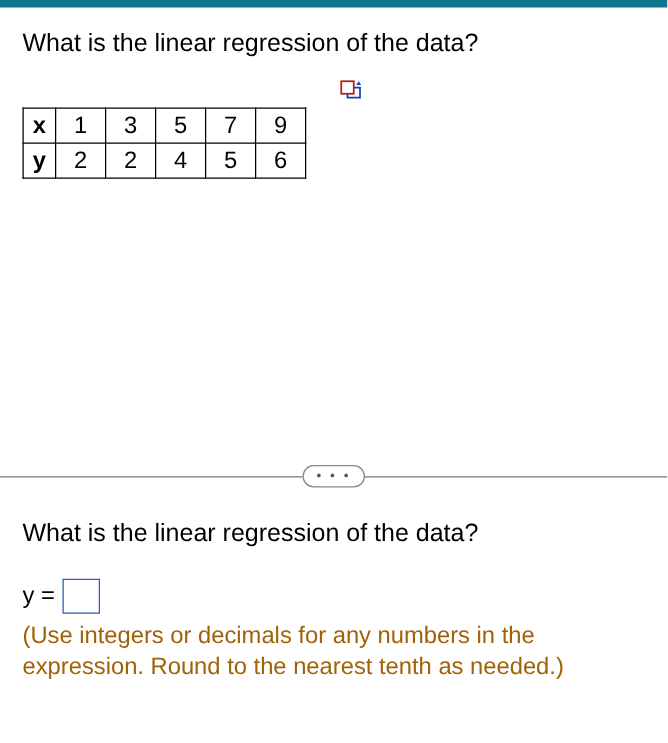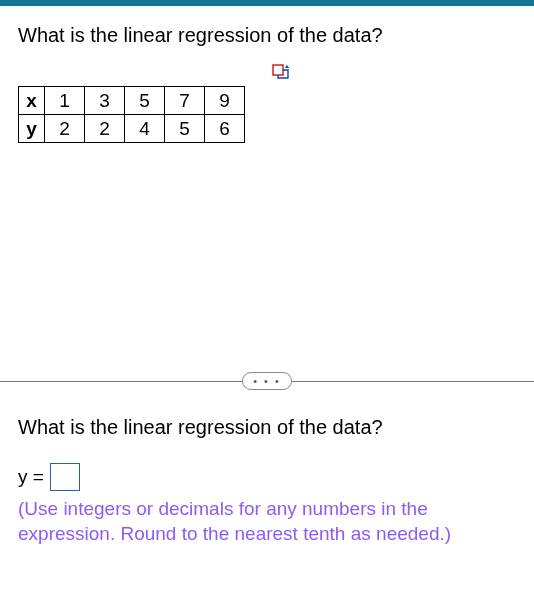--- a/index.html
+++ b/index.html
@@ -107,21 +107,21 @@
       height: 28px;
       border: 1.5px solid #2a5db0;
       background: #fff;
       margin-left: 2px;
       font-size: 16px;
       text-align: center;
       padding: 0;
     }
     .hint {
       font-size: 19px;
-      color: #8b5cf6;
+      color: #a16207;
       line-height: 1.3;
     }
   </style>
 </head>
 <body>
 
 <div class="topbar"></div>
 
 <div class="content">
   <div class="question">What is the linear regression of the data?</div>

